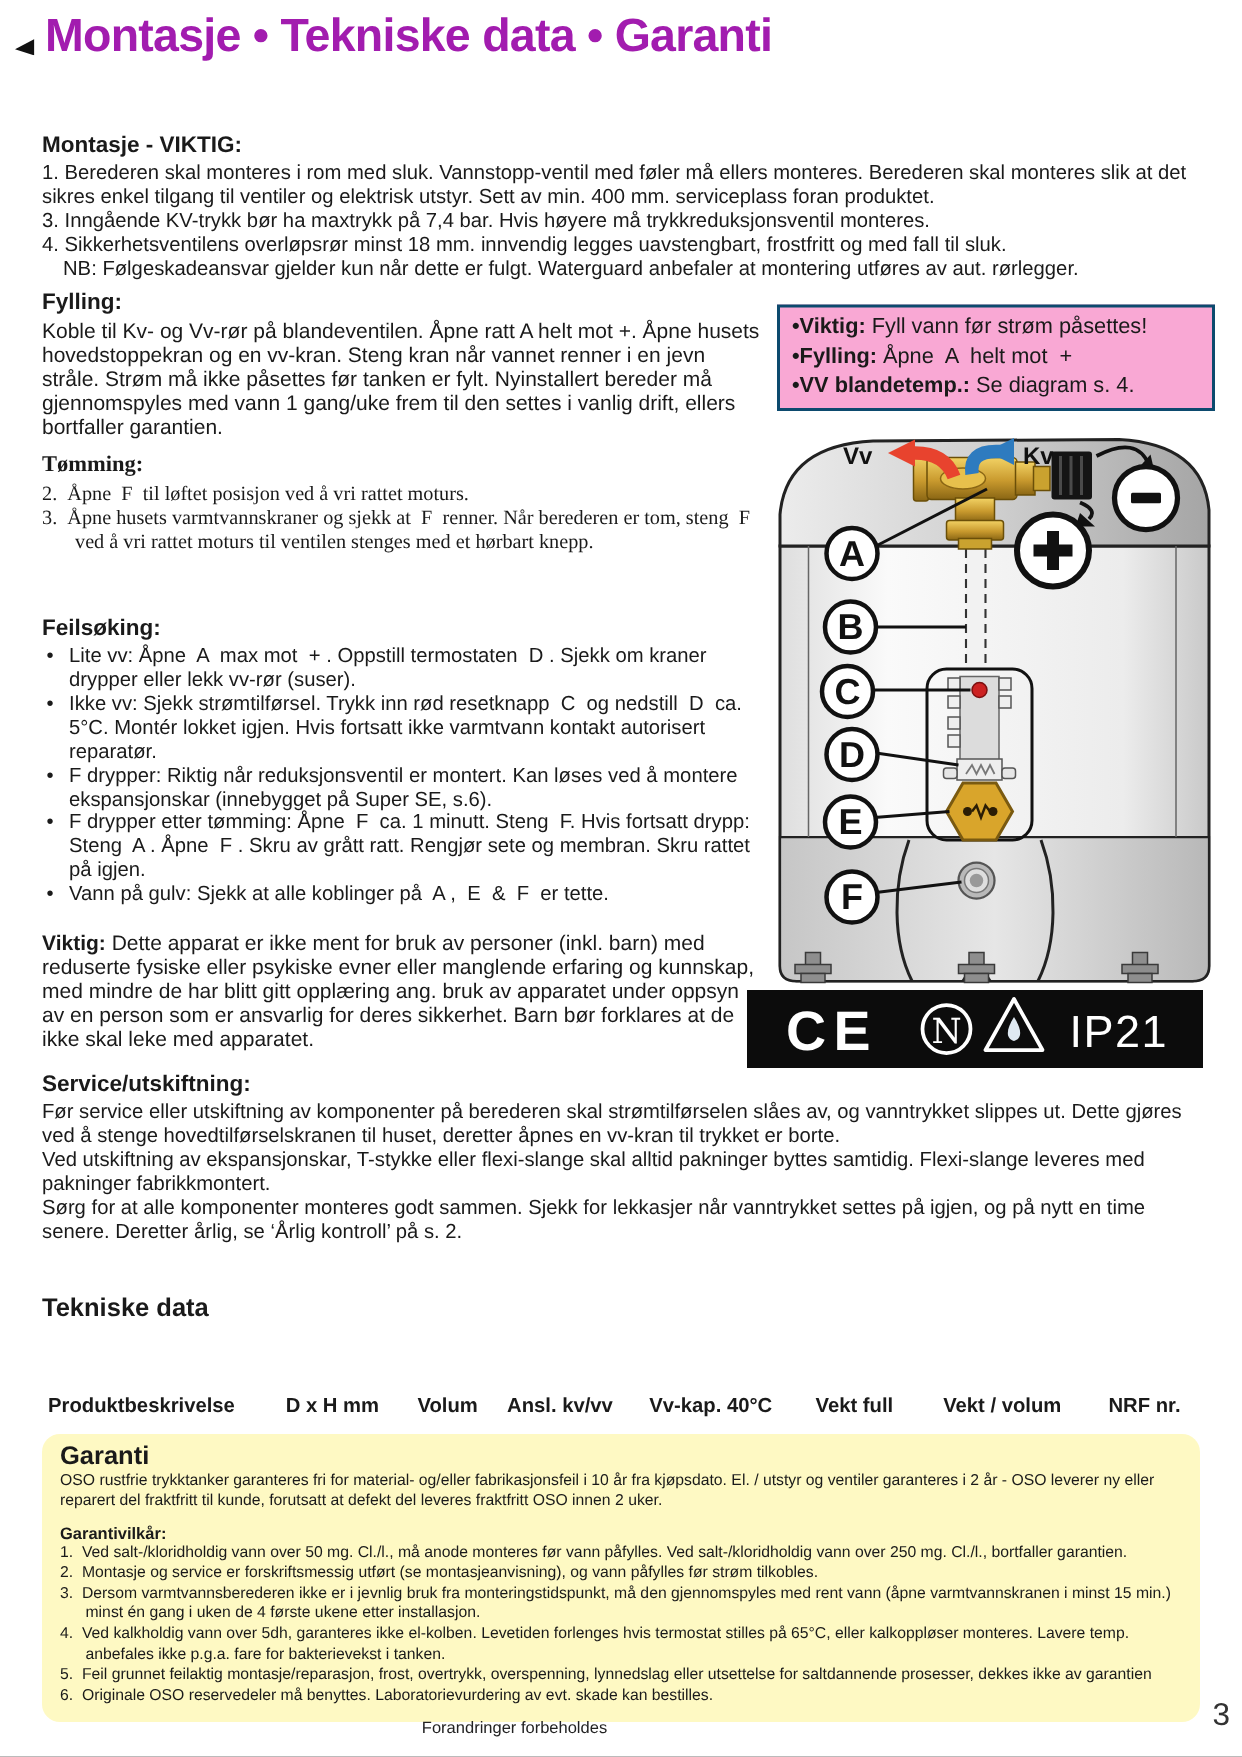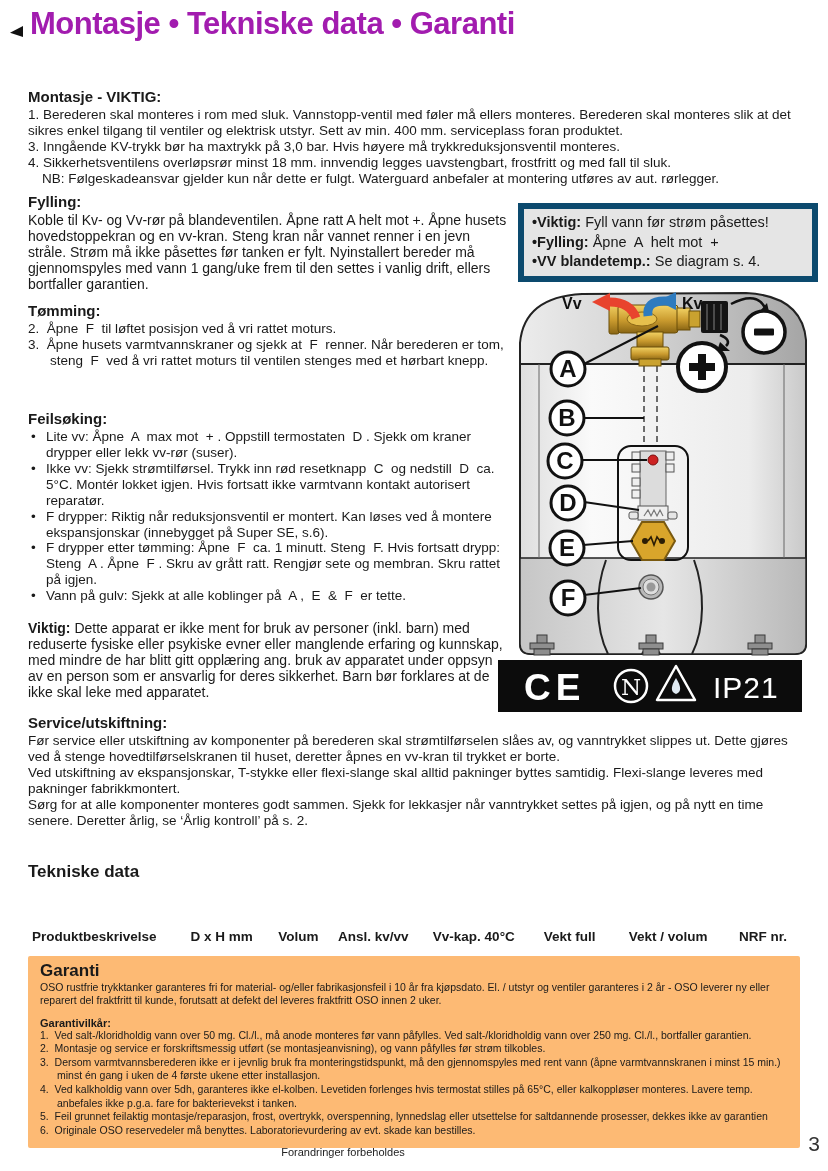--- a/index.html
+++ b/index.html
@@ -10,39 +10,39 @@
   h1.title{position:absolute;left:30px;top:6px;margin:0;font-size:31px;font-weight:700;
         letter-spacing:-0.5px;color:#a21caf;}
   .sec{position:absolute;}
   .sec h3{margin:0 0 2px 0;font-size:15px;font-weight:700;}
   .body{font-size:13.5px;line-height:1.18;white-space:pre-wrap;}
   .nb{padding-left:14px;}
   .hang{padding-left:22px;text-indent:-22px;}
   .bul{position:relative;padding-left:18px;}
   .bul::before{content:"•";position:absolute;left:3px;top:0;}
   
-  .info-box{position:absolute;left:518px;top:203px;width:272px;border:6px solid #0c4a6e;
-        padding:4px 8px;background:#e5e5e5;}
+  .info-box{position:absolute;left:518px;top:203px;width:272px;border:2px solid #0c4a6e;
+        padding:4px 8px;background:#f9a8d4;}
   .info-box .row{font-size:14.5px;line-height:1.35;white-space:pre-wrap;}
   
   .tbl-head-row,.tbl-data-row{display:flex;width:772px;margin-top:44px;}
   .tbl-head-row{font-weight:700;font-size:13.5px;padding:3px 0;}
   .tbl-data-row{background:#22c55e;font-size:13.5px;padding:4px 0;}
   .c0{width:150px;text-align:left;padding-left:4px;}
   .c1{width:100px;text-align:center;}
   .c2{width:62px;text-align:center;}
   .c3{width:96px;text-align:center;}
   .c4{width:116px;text-align:center;}
   .c5{width:86px;text-align:center;}
   .c6{width:122px;text-align:center;}
   .c7{width:78px;text-align:center;}
   .tbl-title{font-size:17px;font-weight:700;margin:0 0 8px 0;}
   
-  .garanti{position:absolute;left:28px;top:956px;width:748px;background:#fdba74;
-        padding:6px 12px 10px 12px;border-radius:2px;}
+  .garanti{position:absolute;left:28px;top:956px;width:748px;background:#fef9c3;
+        padding:6px 12px 10px 12px;border-radius:12px;}
   .garanti h2{margin:0;font-size:17px;font-weight:700;line-height:1.1;}
   .gbody{font-size:10.5px;line-height:1.28;white-space:pre-wrap;}
   .gvh{font-size:11px;font-weight:700;margin-top:9px;}
   .gv{font-size:10.5px;line-height:1.3;white-space:pre-wrap;padding-left:17px;text-indent:-17px;}
   
   .footer-note{position:absolute;left:28px;top:1146px;width:630px;text-align:center;
         font-size:11px;color:#222;}
   .page-number{position:absolute;right:8px;top:1132px;font-size:21px;color:#333;}
   .diagram{position:absolute;left:498px;top:288px;}
   svg text{font-family:"Liberation Sans",sans-serif;}
@@ -51,37 +51,37 @@
 <body>
 
 <div class="page">
 
   <span class="title-marker"></span>
   <h1 class="title">Montasje • Tekniske data • Garanti</h1>
 
   <section class="sec" style="left:28px;top:88px;width:782px;">
     <h3>Montasje - VIKTIG:</h3>
     <div class="body">1. Berederen skal monteres i rom med sluk. Vannstopp-ventil med føler må ellers monteres. Berederen skal monteres slik at det sikres enkel tilgang til ventiler og elektrisk utstyr. Sett av min. 400 mm. serviceplass foran produktet.</div>
-    <div class="body">3. Inngående KV-trykk bør ha maxtrykk på 3,0 bar. Hvis høyere må trykkreduksjonsventil monteres.</div>
+    <div class="body">3. Inngående KV-trykk bør ha maxtrykk på 7,4 bar. Hvis høyere må trykkreduksjonsventil monteres.</div>
     <div class="body">4. Sikkerhetsventilens overløpsrør minst 18 mm. innvendig legges uavstengbart, frostfritt og med fall til sluk.</div>
     <div class="body nb">NB: Følgeskadeansvar gjelder kun når dette er fulgt. Waterguard anbefaler at montering utføres av aut. rørlegger.</div>
   </section>
 
   <section class="sec" style="left:28px;top:193px;width:482px;">
     <h3>Fylling:</h3>
     <div class="body" style="font-size:14px;line-height:1.15;">Koble til Kv- og Vv-rør på blandeventilen. Åpne ratt A helt mot +. Åpne husets hovedstoppekran og en vv-kran. Steng kran når vannet renner i en jevn stråle. Strøm må ikke påsettes før tanken er fylt. Nyinstallert bereder må gjennomspyles med vann 1 gang/uke frem til den settes i vanlig drift, ellers bortfaller garantien.</div>
   </section>
 
   <aside class="info-box">
     <div class="row"><b>•Viktig:</b><span> Fyll vann før strøm påsettes!</span></div>
     <div class="row"><b>•Fylling:</b><span> Åpne  A  helt mot  +</span></div>
     <div class="row"><b>•VV blandetemp.:</b><span> Se diagram s. 4.</span></div>
   </aside>
 
-  <section class="sec" style="left:28px;top:302px;width:482px;">
+  <section class="sec" style="left:28px;top:302px;width:482px;font-family:Liberation Serif, serif;">
     <h3>Tømming:</h3>
     <div class="body hang">2.  Åpne  F  til løftet posisjon ved å vri rattet moturs.</div>
     <div class="body hang">3.  Åpne husets varmtvannskraner og sjekk at  F  renner. Når berederen er tom, steng  F  ved å vri rattet moturs til ventilen stenges med et hørbart knepp.</div>
   </section>
 
   <section class="sec" style="left:28px;top:410px;width:482px;">
     <h3>Feilsøking:</h3>
     <div class="body bul">Lite vv: Åpne  A  max mot  + . Oppstill termostaten  D . Sjekk om kraner drypper eller lekk vv-rør (suser).</div>
     <div class="body bul">Ikke vv: Sjekk strømtilførsel. Trykk inn rød resetknapp  C  og nedstill  D  ca. 5°C. Montér lokket igjen. Hvis fortsatt ikke varmtvann kontakt autorisert reparatør.</div>
     <div class="body bul">F drypper: Riktig når reduksjonsventil er montert. Kan løses ved å montere ekspansjonskar (innebygget på Super SE, s.6).</div>

